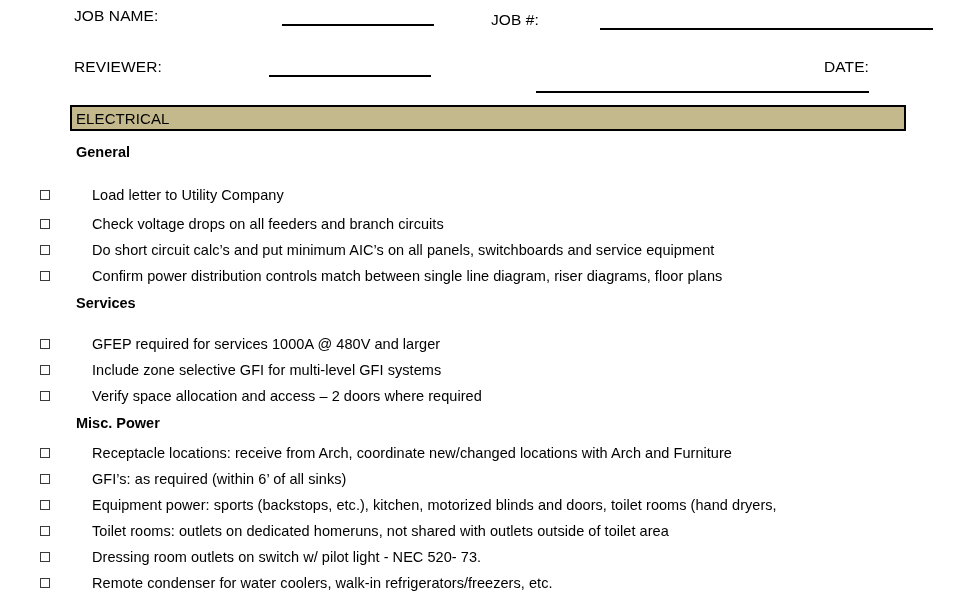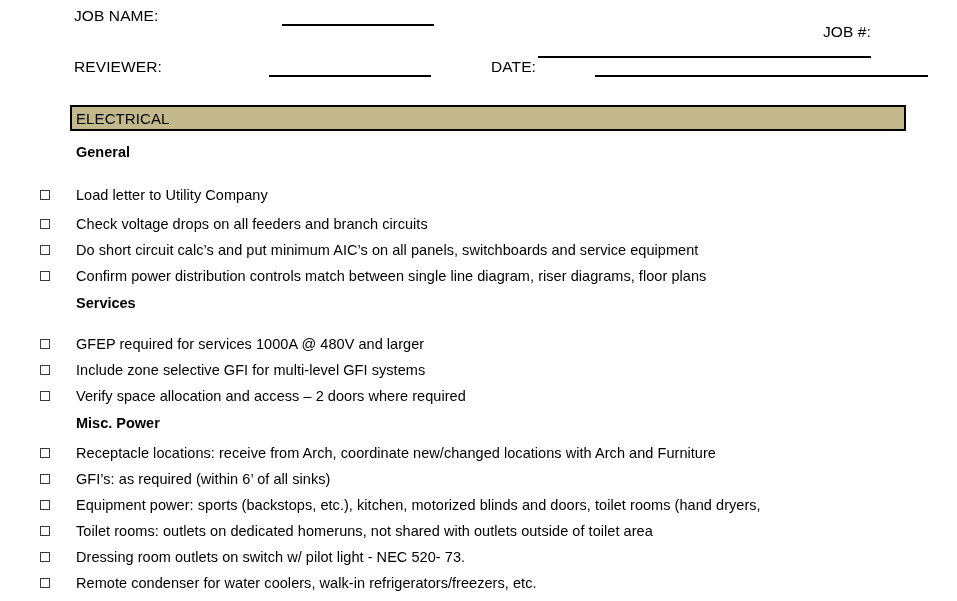--- a/index.html
+++ b/index.html
@@ -47,25 +47,25 @@
   }
   .field-rule {
     display: block;
     border-bottom: 2.2px solid #000000;
     height: 0;
   }
 
   
   .f-jobname       { left: 74px;  top: 8px;  }
   .f-jobname .field-rule  { width: 152px; margin-left: 110px; }
-  .f-jobnum        { left: 491px; top: 24px; flex-direction: column;  }
+  .f-jobnum        { left: 491px; top: 12px;  }
   .f-jobnum .field-rule   { width: 333px; margin-left: 47px; }
   .f-reviewer      { left: 74px;  top: 59px; justify-content: space-between; }
   .f-reviewer .field-rule { width: 162px; margin-left: 93px; }
-  .f-date          { left: 491px; top: 59px; }
+  .f-date          { left: 491px; top: 59px; flex-direction: column; }
   .f-date .field-rule     { width: 333px; margin-left: 45px; }
 
   
   .section-bar {
     position: absolute;
     left: 70px;
     top: 105px;
     width: 836px;
     height: 26px;
     background: #c3b98d;
@@ -99,20 +99,21 @@
   }
   .group-heading.gh-general  { margin-bottom: 12px; }
   .group-heading.gh-services { margin-top: 7px; margin-bottom: 13px; }
   .group-heading.gh-misc     { margin-top: 7px; margin-bottom: 2px; }
 
   .check-row {
     position: relative;
     height: 26px;
     display: flex;
     align-items: center;
+    padding-left: 16px;
   }
   .check-row.spaced { height: 32px; }
 
   .checkbox {
     position: absolute;
     left: 40px;
     width: 10px;
     height: 10px;
     border: 1px solid #3a3a3a;
     box-sizing: border-box;

